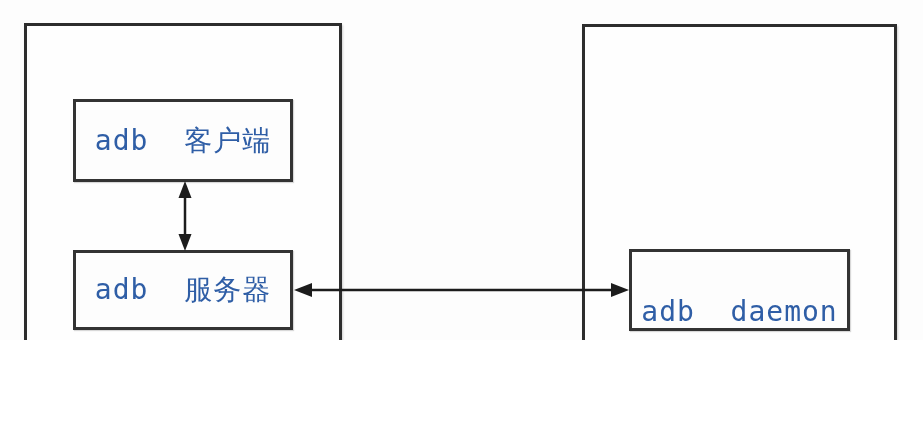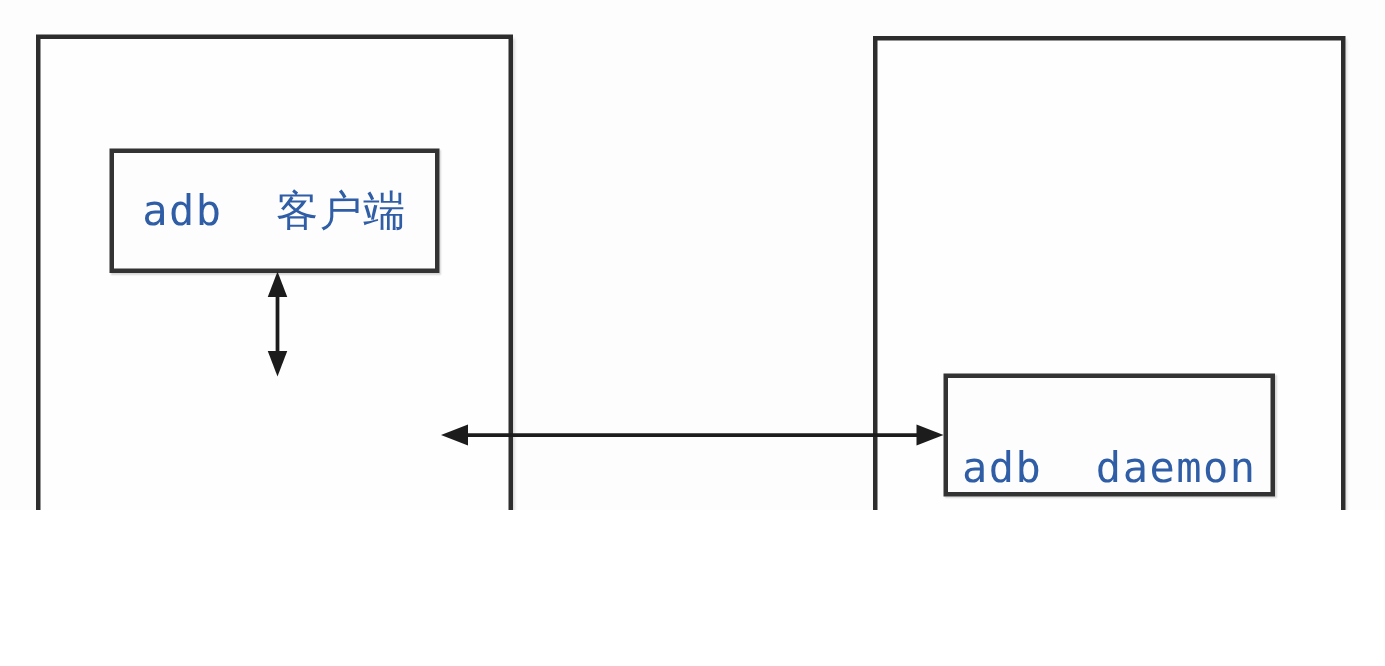--- a/index.html
+++ b/index.html
@@ -70,20 +70,23 @@
 <div class="canvas">
 
   <div class="group-box computer"></div>
 
   <div class="group-box device"></div>
 
   <div class="node-box client">
     <span class="node-label">adb  客户端</span>
   </div>
 
+  <div class="node-box server">
+    <span class="node-label">adb  服务器</span>
+  </div>
 
   <div class="node-box daemon">
     <span class="node-label">adb  daemon</span>
   </div>
 
 
 
   <svg class="arrows" viewBox="0 0 923 444" xmlns="http://www.w3.org/2000/svg">
 
     <g>

